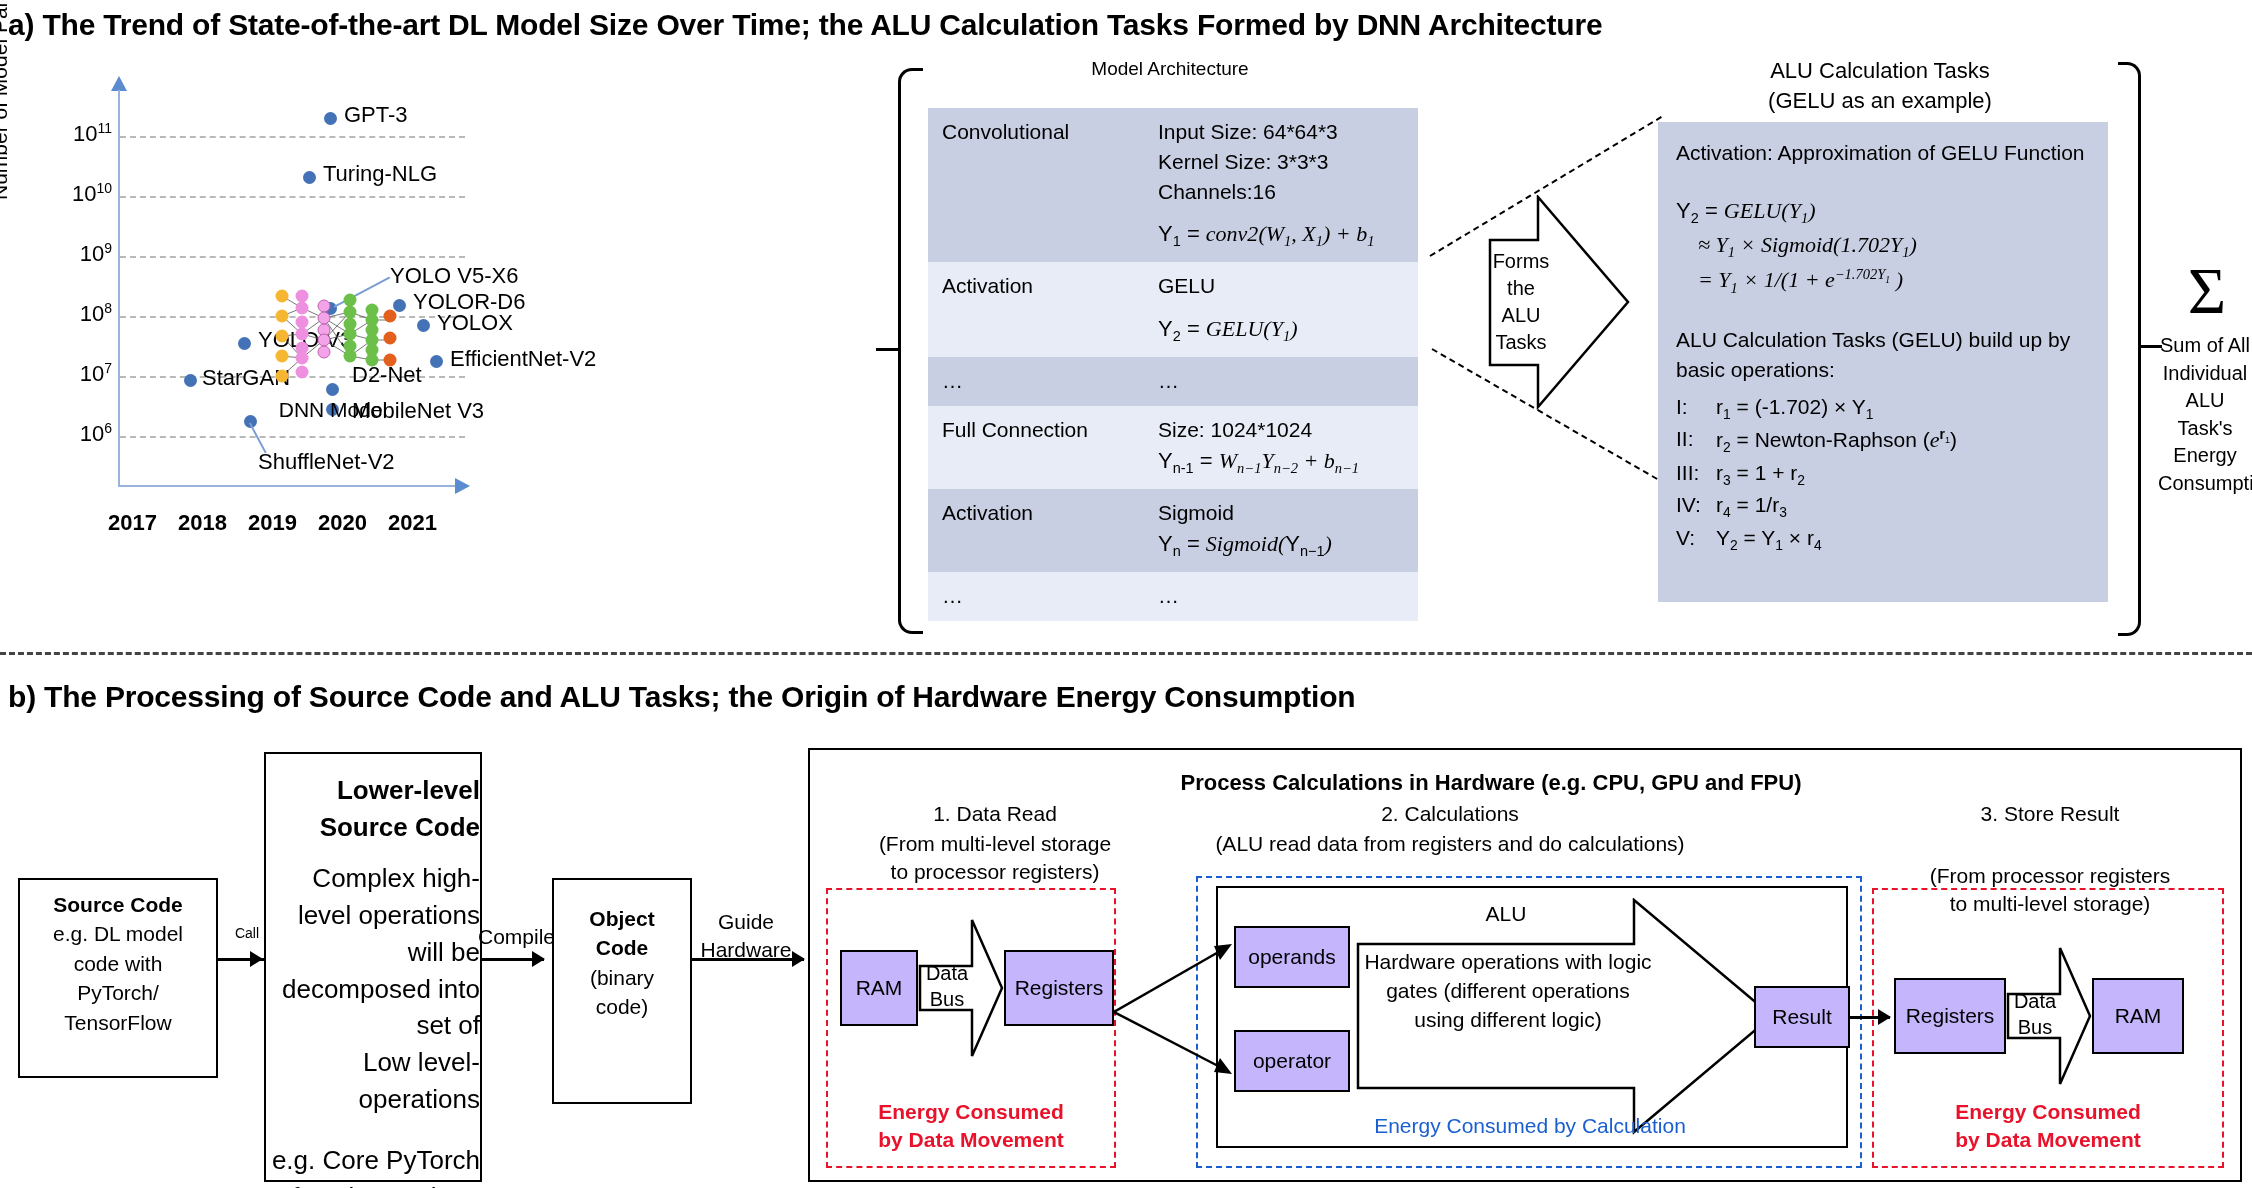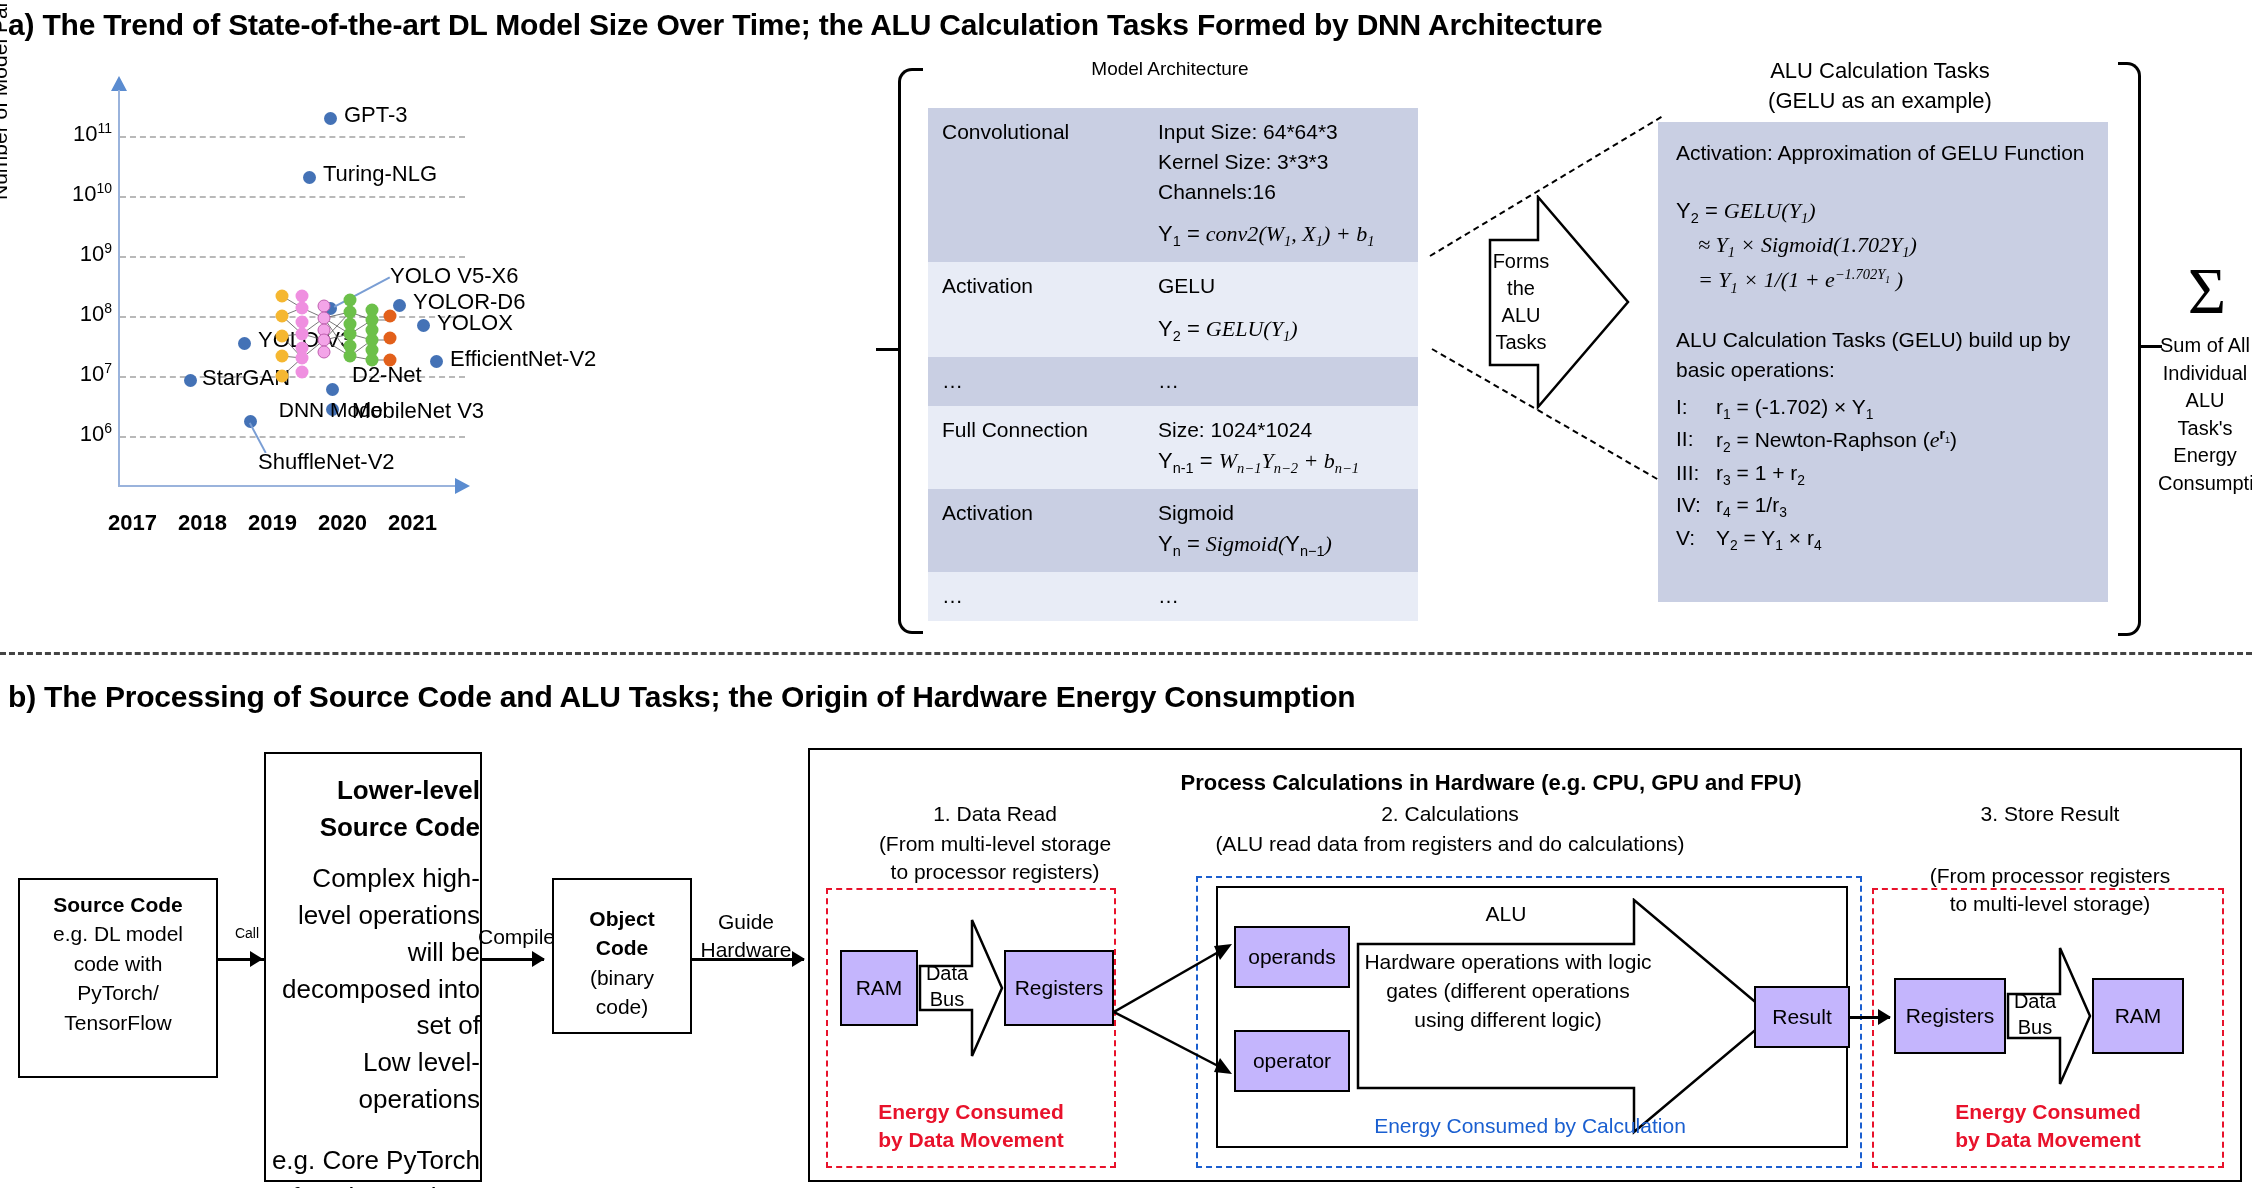--- a/index.html
+++ b/index.html
@@ -356,21 +356,21 @@
     <div style="height:24px"></div>
     <div style="white-space:pre-line">e.g. Core PyTorch
 functions written
 in C language</div>
   </div>
 </div>
 <div class="arrowline" style="left:482px;top:958px;width:62px;"></div>
 <div class="arrowhead" style="left:532px;top:951px;"></div>
 <div class="abs" style="left:478px;top:925px;width:72px;text-align:center;font-size:21px;">Compile</div>
 
-<div class="frame" style="left:552px;top:878px;width:140px;height:156px;">
+<div class="frame" style="left:552px;top:878px;width:140px;height:226px;">
   <div style="padding-top:24px;font-size:21px;text-align:center;line-height:1.4;">
     <div class="bold" style="white-space:pre-line">Object
 Code</div>
     <div style="white-space:pre-line">(binary
 code)</div>
   </div>
 </div>
 <div class="arrowline" style="left:692px;top:958px;width:112px;"></div>
 <div class="arrowhead" style="left:792px;top:951px;"></div>
 <div class="abs" style="left:690px;top:908px;width:112px;text-align:center;font-size:21px;white-space:pre-line;line-height:1.35;">Guide

